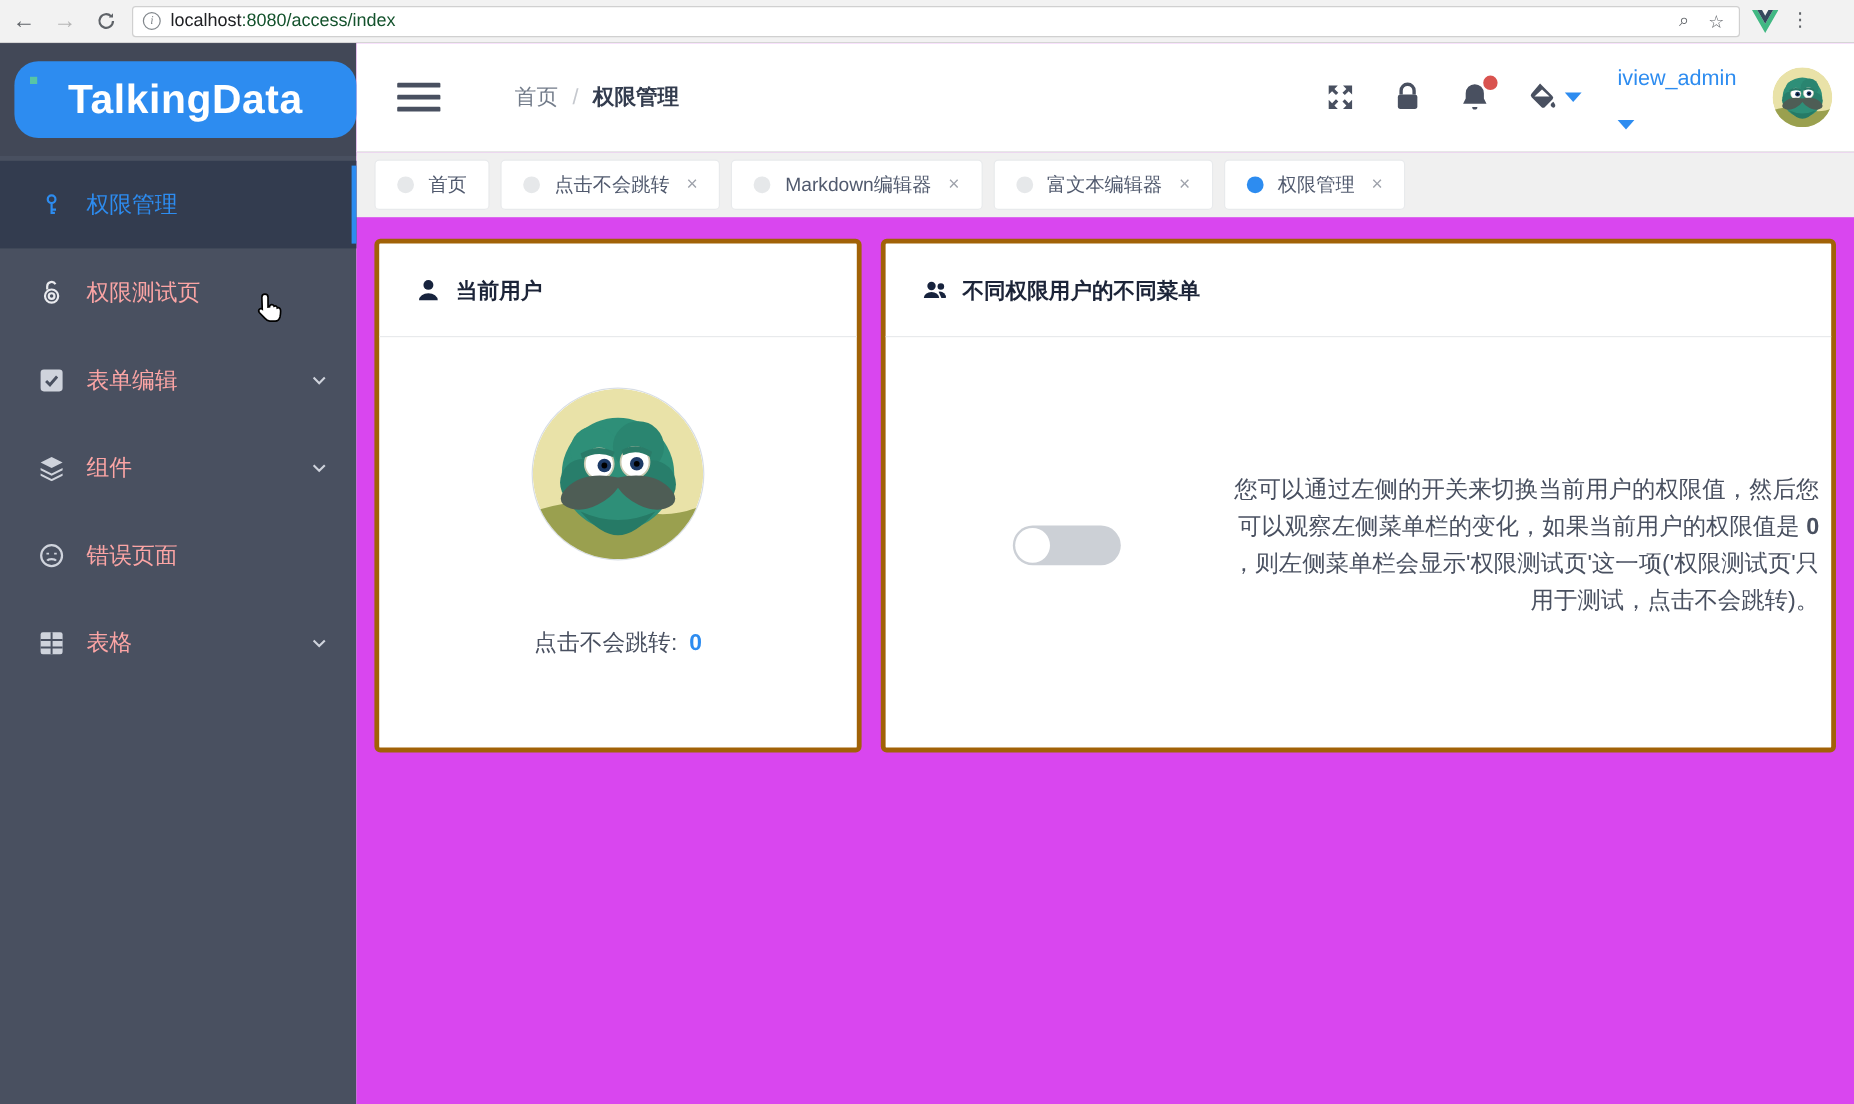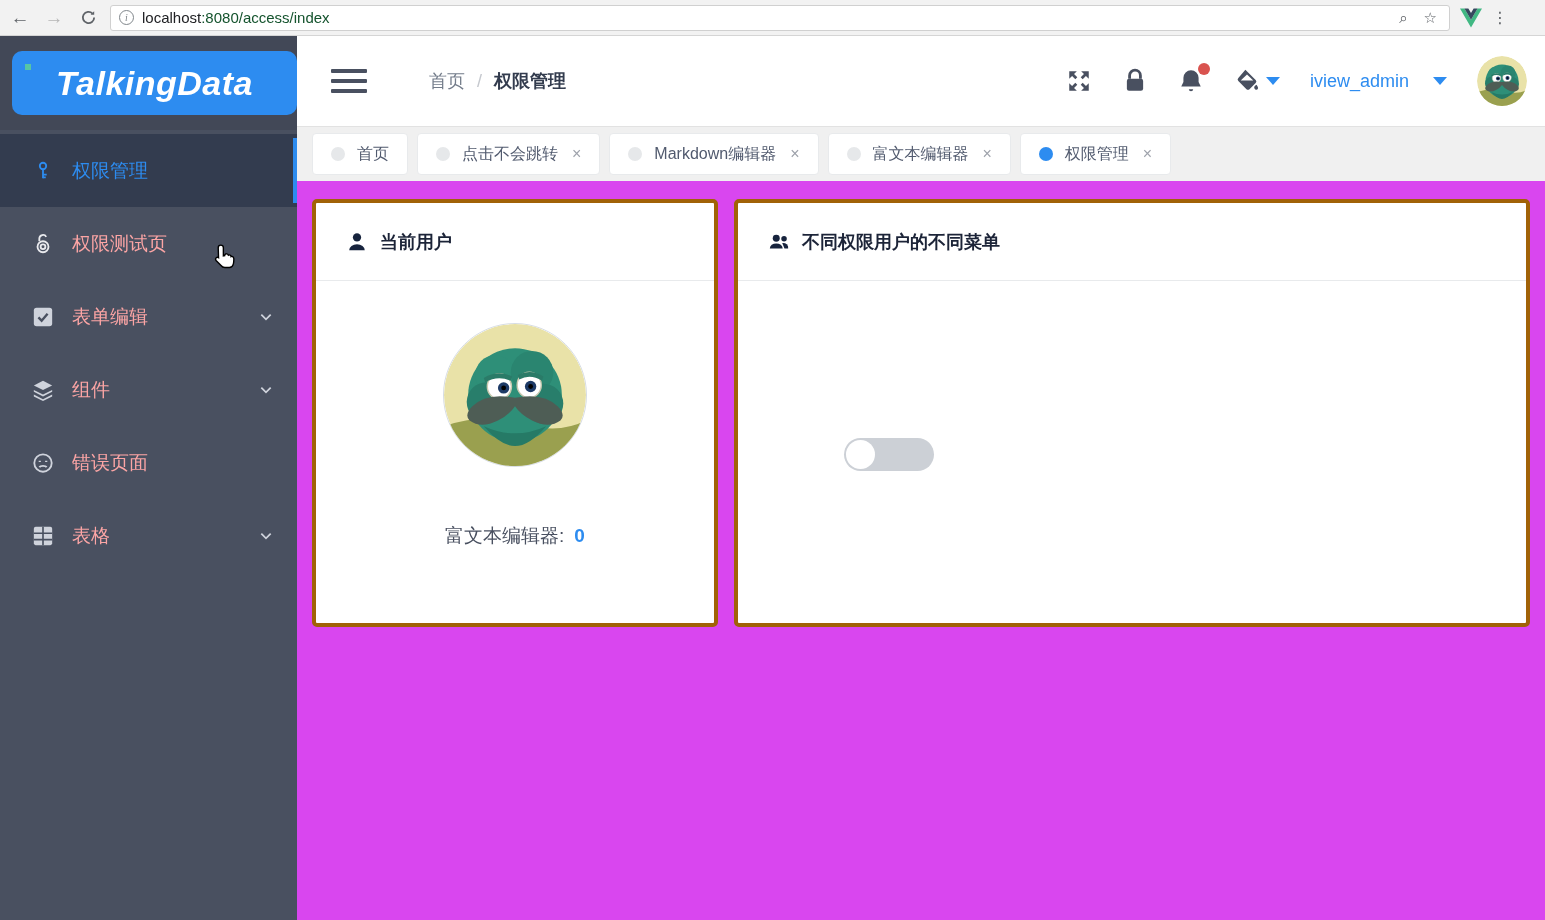--- a/index.html
+++ b/index.html
@@ -23,22 +23,22 @@
   .vue-icon { width:22px; height:20px; }
   .dots-icon { color:#5f6368; font-size:16px; letter-spacing:0; line-height:6px; text-align:center; width:16px; cursor:pointer; }
 
   
   .app { display:flex; height:884px; }
   .sidebar { width:297px; background:#495060; flex:0 0 297px; display:flex; flex-direction:column; }
   .main { flex:1; display:flex; flex-direction:column; background:#d946ef; }
 
   
   .logo-wrap { height:94px; background:#424857; display:flex; align-items:center; padding-left:12px; }
-  .logo-box { width:296px; height:64px; background:#2d8cf0; border-radius:10px;
-    display:flex; align-items:center; justify-content:center; position:relative;font-style:italic; }
+  .logo-box { width:296px; height:64px; background:#2d8cf0; border-radius:20px;
+    display:flex; align-items:center; justify-content:center; position:relative; }
   .logo-text { color:#fff; font-weight:bold; font-size:34px; letter-spacing:0.5px; }
   .logo-dot { position:absolute; left:13px; top:13px; width:6px; height:6px; background:#57c5a5; }
   .menu { padding-top:4px; }
   .menu-item { height:73px; display:flex; align-items:center; padding:0 24px 0 32px;
     color:#fca5a5; font-size:19px; cursor:pointer; position:relative; }
   .menu-item .mi-icon { width:22px; height:22px; margin-right:18px; flex:0 0 22px; }
   .menu-item .mi-label { flex:1; }
   .menu-item .chev { width:14px; height:14px; }
   .menu-item.active { background:#333c4f; color:#2d8cf0; }
   .menu-item.active::after { content:""; position:absolute; right:0; top:4px; bottom:4px; width:4px; background:#2d8cf0; }
@@ -52,21 +52,21 @@
   .breadcrumb { display:flex; align-items:center; gap:12px; font-size:18px; }
   .bc-home { color:#737c8a; cursor:pointer; }
   .bc-sep { color:#c5c8ce; }
   .bc-current { color:#333c4e; font-weight:bold; }
   .header-right { margin-left:auto; display:flex; align-items:center; gap:30px; }
   .h-icon { width:26px; height:26px; position:relative; cursor:pointer; }
   .h-icon svg { display:block; width:100%; height:100%; }
   .badge-dot { position:absolute; top:-5px; right:-6px; width:12px; height:12px; border-radius:50%; background:#d9534f; }
   .theme-group { display:flex; align-items:center; gap:6px; cursor:pointer; }
   .caret-blue { width:0; height:0; border-left:7px solid transparent; border-right:7px solid transparent; border-top:8px solid #2d8cf0; }
-  .user-group { display:flex; align-items:center; gap:24px; cursor:pointer; }
+  .user-group { display:flex; gap:24px; cursor:pointer;flex-direction:column; }
   .username { color:#2d8cf0; font-size:18px; }
   .avatar-sm { width:50px; height:50px; border-radius:50%; overflow:hidden; flex:0 0 50px; cursor:pointer; }
   .avatar-sm svg { display:block; width:100%; height:100%; }
 
   
   .tab-strip { height:54px; background:#f0f0f0; display:flex; align-items:center; padding:0 15px; gap:9px; }
   .tab { height:42px; background:#fff; border:1px solid #e8eaec; border-radius:4px;
     display:flex; align-items:center; padding:0 18px; gap:12px; font-size:16px; color:#515a6e; cursor:pointer; }
   .tab-dot { width:14px; height:14px; border-radius:50%; background:#e6e8ea; }
   .tab.active .tab-dot { background:#2d8cf0; }
@@ -343,39 +343,42 @@
                 <circle cx="61" cy="44" r="4" fill="#1d3a66"></circle>
               <circle cx="42" cy="45" r="1.7" fill="#000"></circle>
                 <circle cx="61" cy="44" r="1.7" fill="#000"></circle>
               <path d="M28 38 Q38 32 48 37 L47 40 Q38 36 29 41 Z" fill="#2a7b68"></path>
               <path d="M52 36 Q61 31 70 37 L69 40 Q61 35 53 39 Z" fill="#2a7b68"></path>
               <path d="M50 52 Q30 48 20 58 Q14 64 18 68 Q26 74 38 68 Q46 64 50 58 Q54 64 62 68 Q74 74 82 68 Q86 64 80 58 Q70 48 50 52 Z" fill="#4e5d55"></path>
               <path d="M28 72 Q50 82 72 72 Q60 86 50 86 Q40 86 28 72 Z" fill="#267a66"></path>
             </svg>
           </div>
           <div class="perm-line">
-            <span>富文本编辑器:</span><span class="perm-value">0</span>
+            <span>点击不会跳转:</span><span class="perm-value">0</span>
           </div>
         </div>
       </div>
 
       <div class="card card-menu">
         <div class="card-head">
           <svg viewBox="0 0 24 24" fill="#17233d">
             <circle cx="9" cy="8" r="3.8"></circle>
               <path d="M2 19 a7 5.5 0 0 1 14 0 Z"></path>
             <circle cx="17.5" cy="8.5" r="3"></circle>
               <path d="M15.5 13.2 a5.5 5 0 0 1 6.5 5.8 h-4"></path>
           </svg>
           <span class="card-title">不同权限用户的不同菜单</span>
         </div>
         <div class="card-body">
           <div class="switch">
             <div class="switch-knob"></div>
           </div>
+          <div class="menu-desc">
+            <span>您可以通过左侧的开关来切换当前用户的权限值，然后您可以观察左侧菜单栏的变化，如果当前用户的权限值是 </span><b>0</b><span> ，则左侧菜单栏会显示'权限测试页'这一项('权限测试页'只用于测试，点击不会跳转)。</span>
+          </div>
         </div>
       </div>
 
     </div>
   </div>
 </div>
 
 <svg class="cursor" viewBox="0 0 24 28">
   <path d="M9 2 C10.4 2 11.4 3 11.4 4.4 V12 l1.2-.2 c0-1.1 .9-1.9 2-1.7 .8 .1 1.3 .7 1.5 1.3 .6-.4 1.5-.3 2 .2 .3 .3 .5 .7 .5 1.1 .7-.3 1.4-.2 1.9 .3 .5 .5 .7 1.1 .7 2 0 0 0 2.6-.5 4.7 -.5 1.7-1.6 3.2-3.7 3.2 h-4.2 c-1.6 0-2.7-.6-3.6-1.9 L4.6 16.3 c-.6-.9-.5-2 .2-2.6 .6-.5 1.5-.5 2.1-.1 l-.3-9.2 C6.6 3 7.6 2 9 2 Z" fill="#ffffff" stroke="#000000" stroke-width="1.3"></path>
 </svg>

